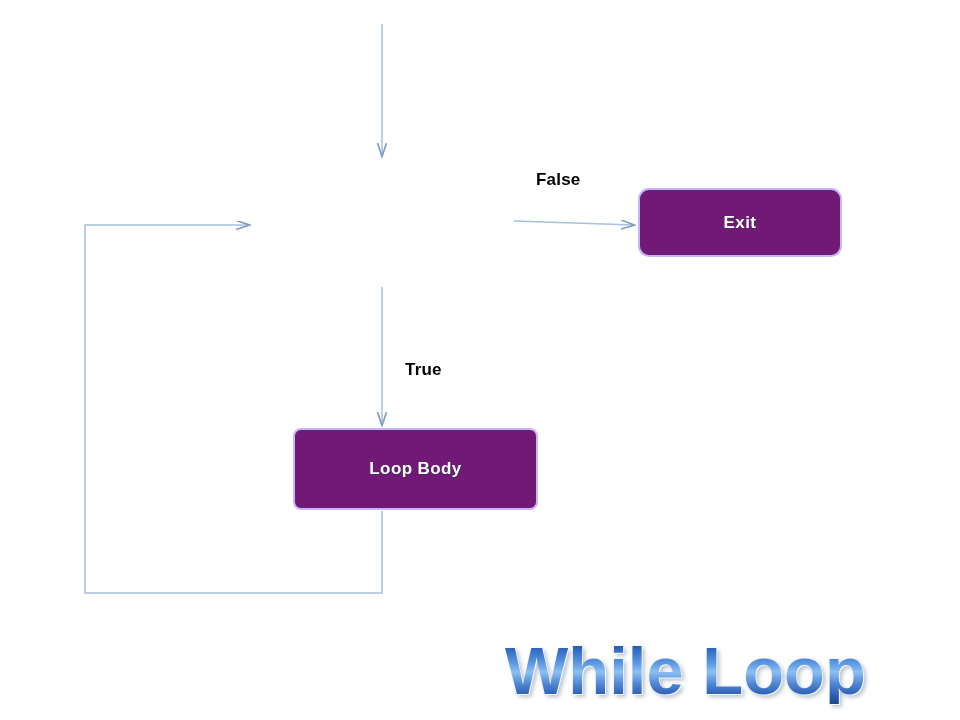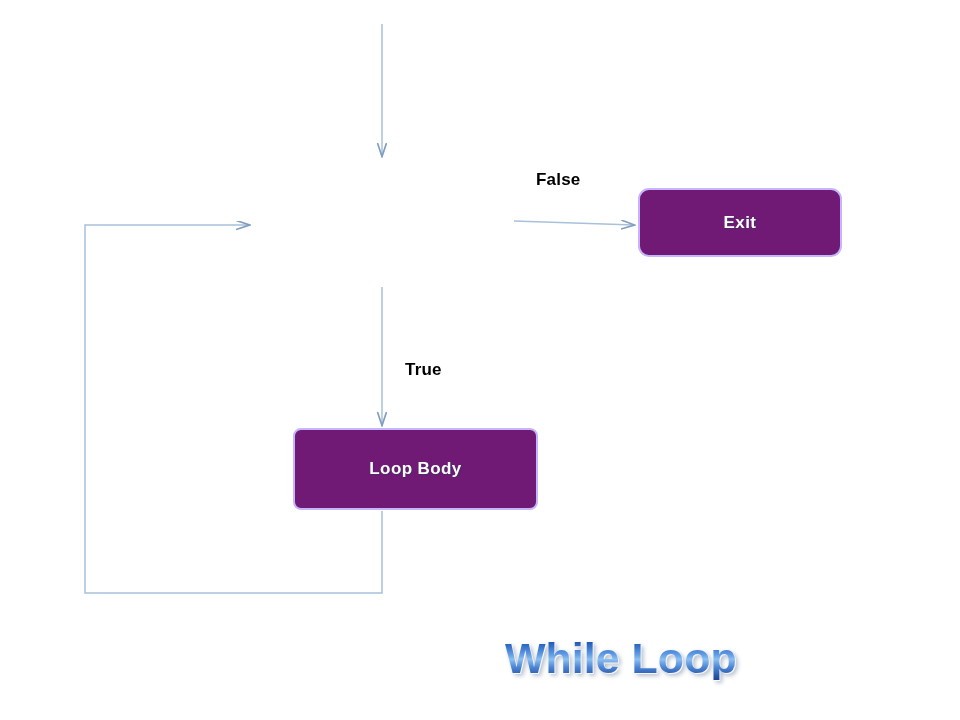--- a/index.html
+++ b/index.html
@@ -96,21 +96,21 @@
     white-space: nowrap;
   }
   #label-false { left: 536px; top: 170px; }
   #label-true  { left: 405px; top: 360px; }
 
   
   #title {
     position: absolute;
     left: 505px;
     top: 637px;
-    font-size: 43px;
+    font-size: 67px;
     font-weight: bold;
     font-style: normal;
     letter-spacing: 0px;
     line-height: 1;
     white-space: nowrap;
     background-image: linear-gradient(
       to bottom,
       #12398c 0%,
       #2a63bc 16%,
       #5e9ae4 40%,

